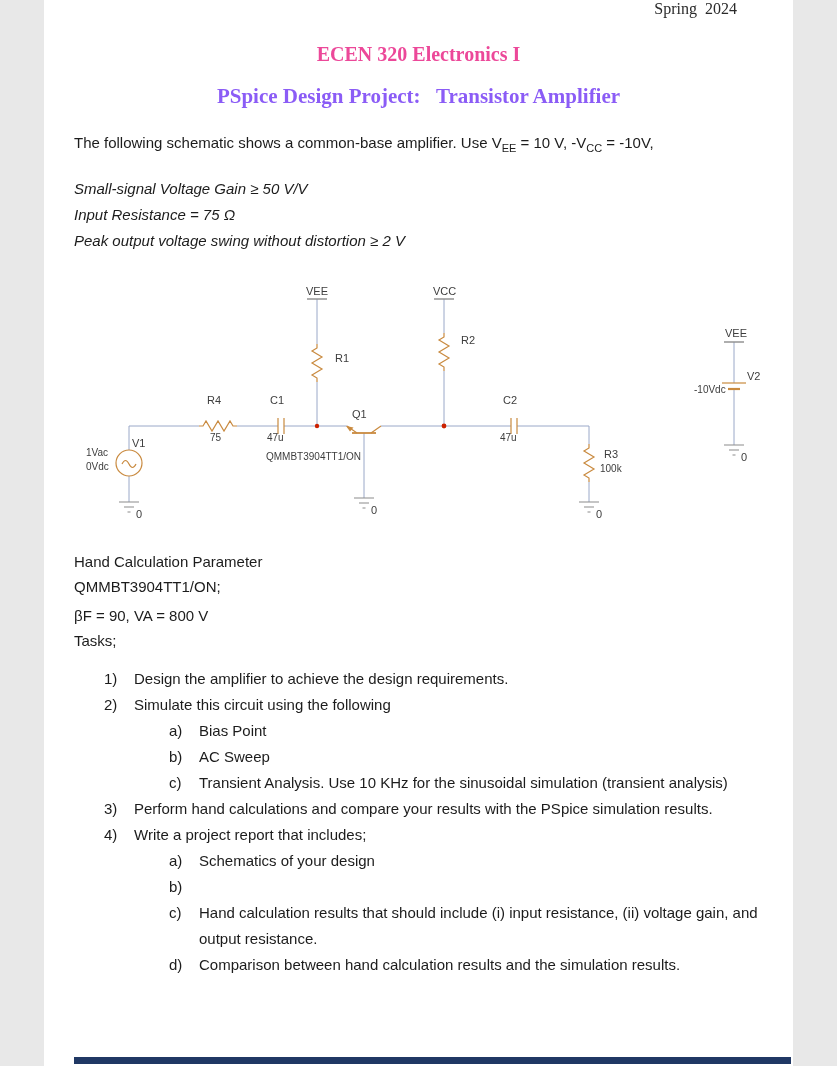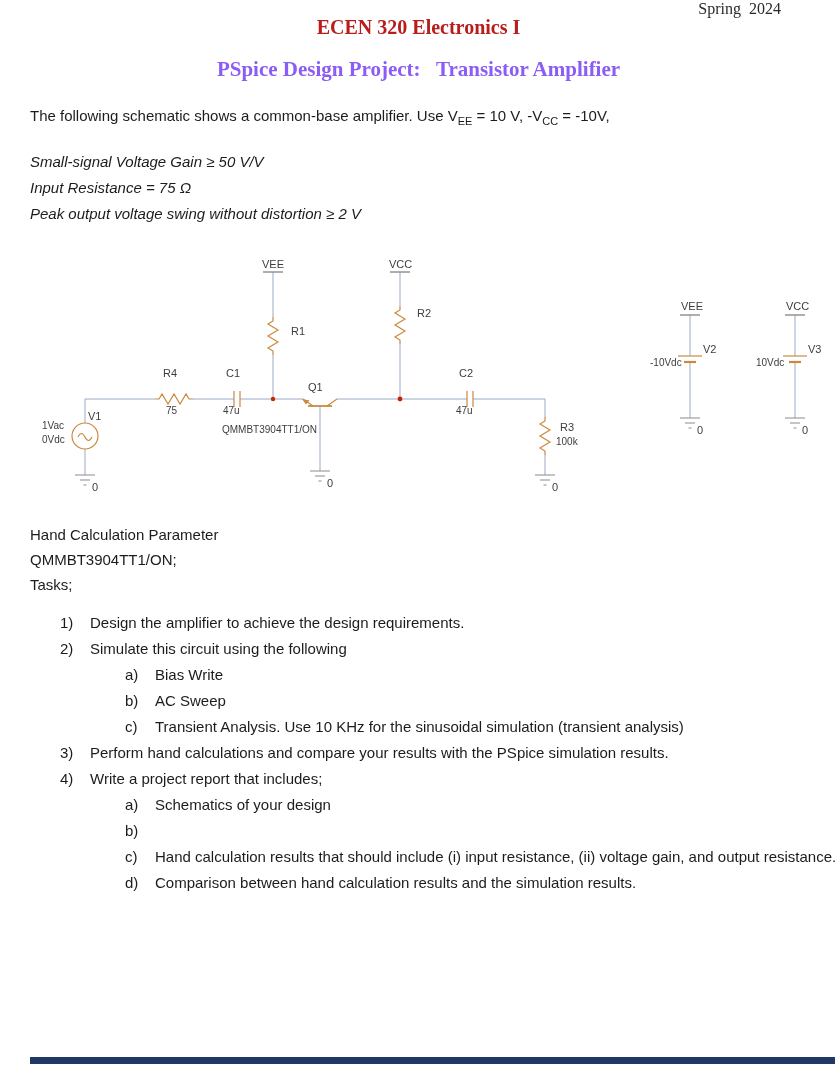--- a/index.html
+++ b/index.html
@@ -1,27 +1,27 @@
 <!DOCTYPE html>
 <html><head>
 <meta charset="utf-8">
 <style>
   html,body { margin:0; padding:0; background:#e8e8e8; }
   .page {
-    width:837px; height:1066px; background:#ffffff; position:relative;
+    width:749px; height:1066px; background:#ffffff; position:relative;
     overflow:hidden; margin:0 auto; color:#1c1c1c;
     font-family:"Liberation Sans", sans-serif;
   }
   .term {
     position:absolute; top:0; right:56px; font-family:"Liberation Serif", serif;
     font-size:16px; white-space:pre; color:#2a2a2a;
   }
   .title {
     text-align:center; font-family:"Liberation Serif", serif; font-weight:bold;
-    font-size:20px; margin:16px 0 0 0; color:#b91c1c;
+    font-size:20px; margin:43px 0 0 0; color:#ec4899;
   }
   .subtitle {
     text-align:center; font-family:"Liberation Serif", serif; font-weight:bold;
     font-size:21px; margin:18px 0 0 0; white-space:pre; color:#8b5cf6;
   }
   .intro { margin:22px 32px 0 30px; font-size:15px; line-height:23px; }
   .intro sub { font-size:11px; }
   .requirements { margin:16px 32px 0 30px; font-size:15px; line-height:26px;font-style:italic; }
   .sch { display:block; margin-top:26px; }
   .sch text { font-family:"Liberation Sans", sans-serif; font-size:11px; }
@@ -151,34 +151,35 @@
       <text x="697" y="181">0</text>
       <text x="786" y="57">VCC</text>
       <text x="808" y="100">V3</text>
       <text class="small" x="756" y="113">10Vdc</text>
       <text x="802" y="181">0</text>
     </g>
   </svg>
 
   <div class="section hand-heading">Hand Calculation Parameter</div>
   <div class="section device-line">QMMBT3904TT1/ON;</div>
+  <div class="section params-line">βF = 90, VA = 800 V</div>
   <div class="section tasks-label">Tasks;</div>
 
   <div class="tasks">
     <div class="task-item">
       <span class="num">1)</span>
       <span class="txt">Design the amplifier to achieve the design requirements.</span>
     </div>
     <div class="task-item">
       <span class="num">2)</span>
       <span class="txt">Simulate this circuit using the following</span>
     </div>
     <div class="task-sub">
       <span class="num">a)</span>
-      <span class="txt">Bias Write</span>
+      <span class="txt">Bias Point</span>
     </div>
     <div class="task-sub">
       <span class="num">b)</span>
       <span class="txt">AC Sweep</span>
     </div>
     <div class="task-sub">
       <span class="num">c)</span>
       <span class="txt">Transient Analysis. Use 10 KHz for the sinusoidal simulation (transient analysis)</span>
     </div>
     <div class="task-item">

